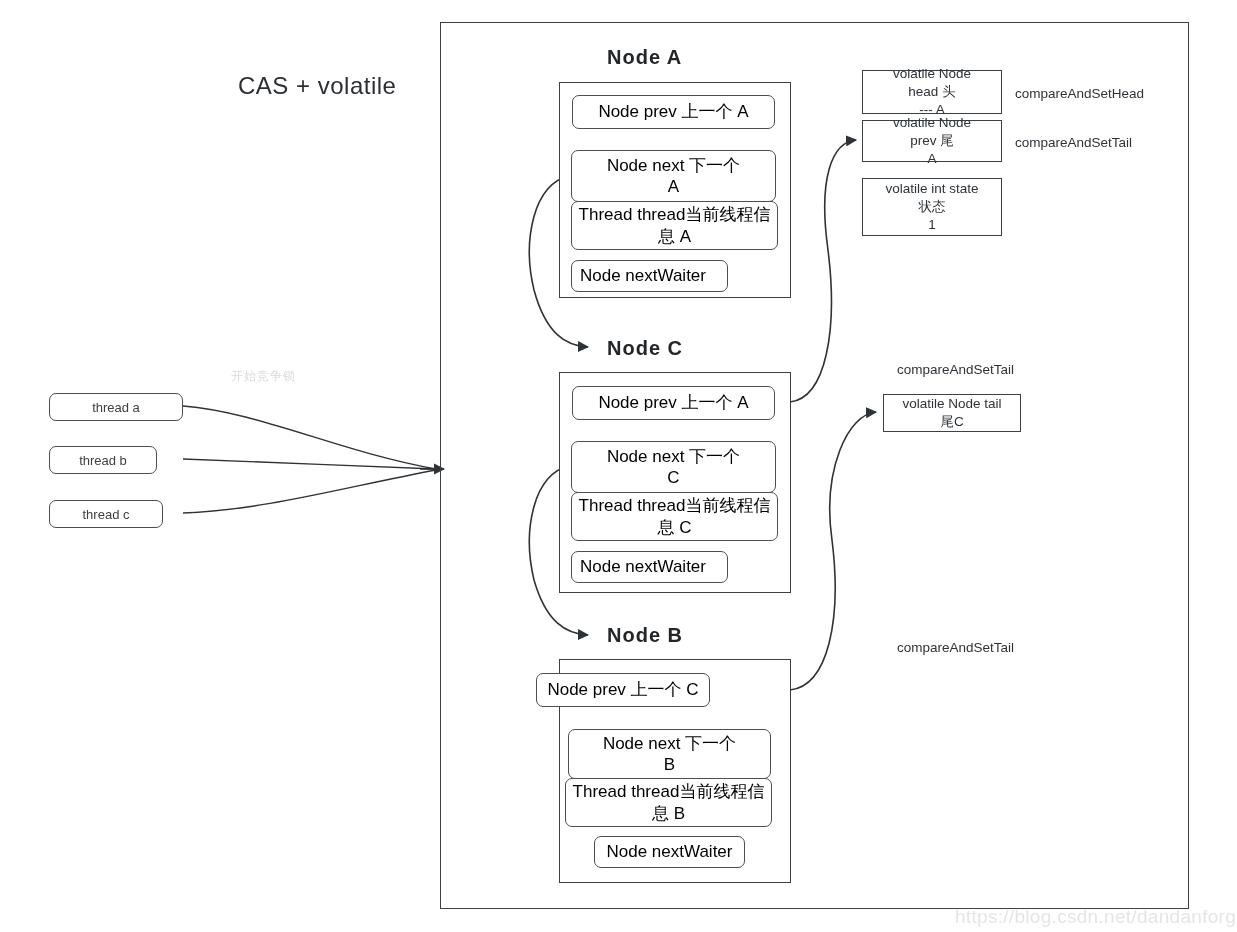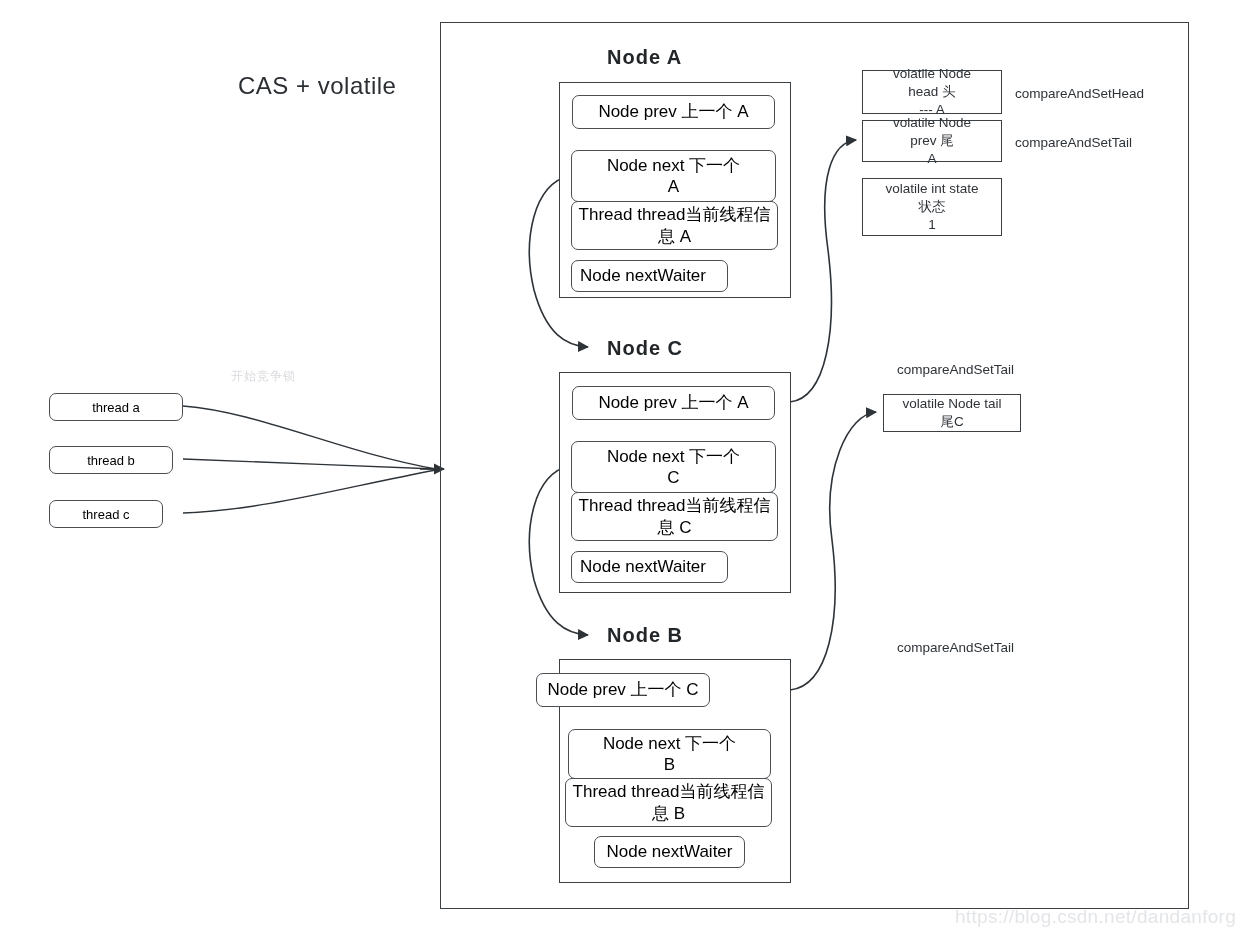--- a/index.html
+++ b/index.html
@@ -78,21 +78,21 @@
 
   
   .threadbox {
     border: 1.5px solid #4a4f54;
     border-radius: 7px;
     background: #ffffff;
     display: flex;
     align-items: center;
     justify-content: center;
     font-size: 13px;
-    color: #000000;
+    color: #404040;
   }
 
   
   .volbox {
     border: 1.6px solid #3b4045;
     background: #ffffff;
     display: flex;
     align-items: center;
     justify-content: center;
     text-align: center;
@@ -151,21 +151,21 @@
     <path d="M 790 690 C 828 686, 842 620, 832 540 C 822 470, 848 414, 876 412" fill="none" stroke="#2e3338" stroke-width="1.6" marker-end="url(#arrow)"></path>
   </svg>
 
   <div class="abs title-cas">CAS + volatile</div>
 
   <div class="abs faded-note" style="left:231px; top:368px;">开始竞争锁</div>
 
   <div class="abs threadbox" style="left:49px; top:393px; width:134px; height:28px;">
     <span>thread a</span>
   </div>
-  <div class="abs threadbox" style="left:49px; top:446px; width:124px; height:28px;">
+  <div class="abs threadbox" style="left:49px; top:446px; width:108px; height:28px;">
     <span>thread b</span>
   </div>
   <div class="abs threadbox" style="left:49px; top:500px; width:114px; height:28px;">
     <span>thread c</span>
   </div>
 
   <div class="abs outer-container"></div>
 
   <div class="abs node-title" style="left:607px; top:46px;">Node  A</div>
 

